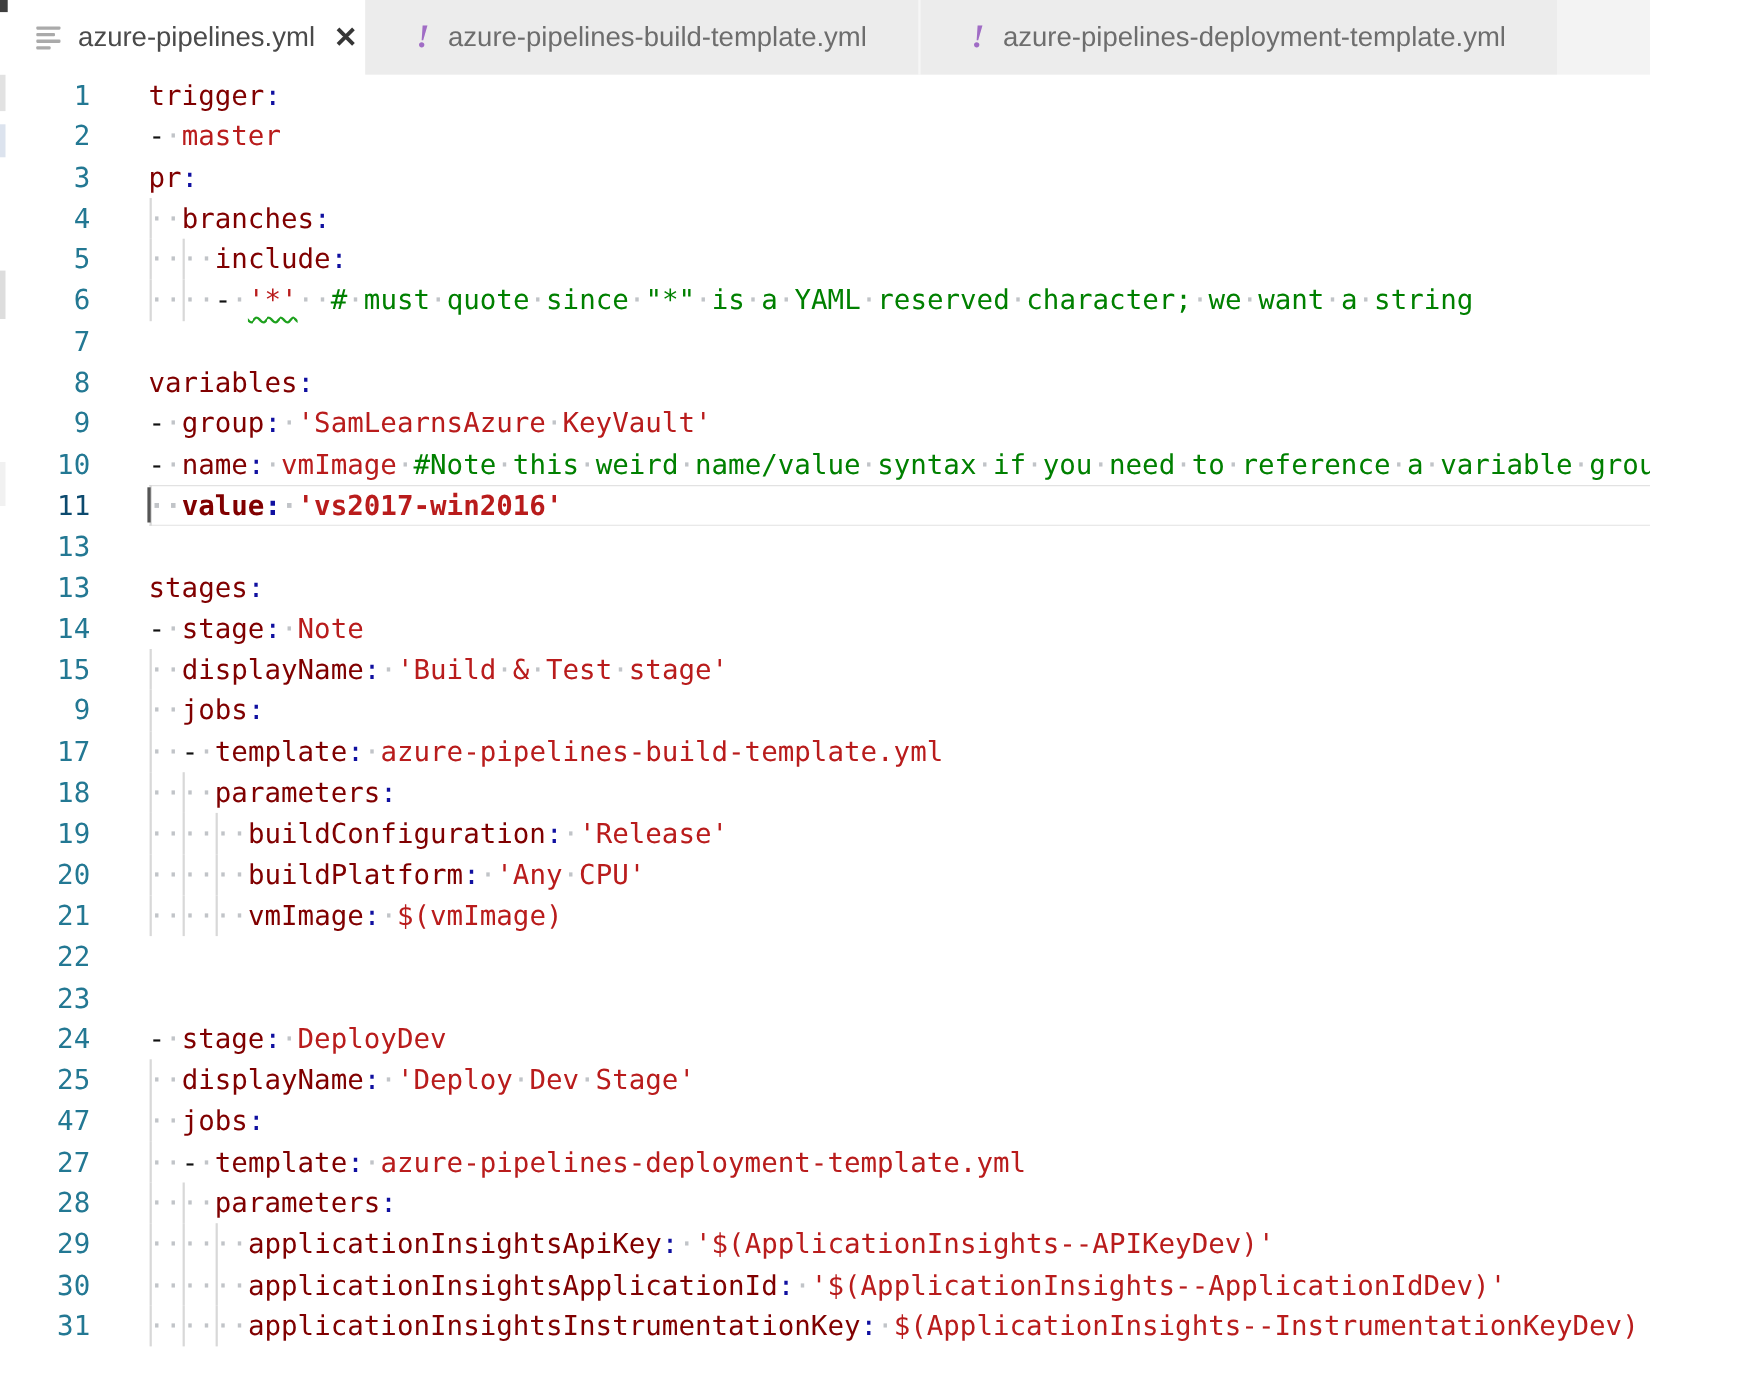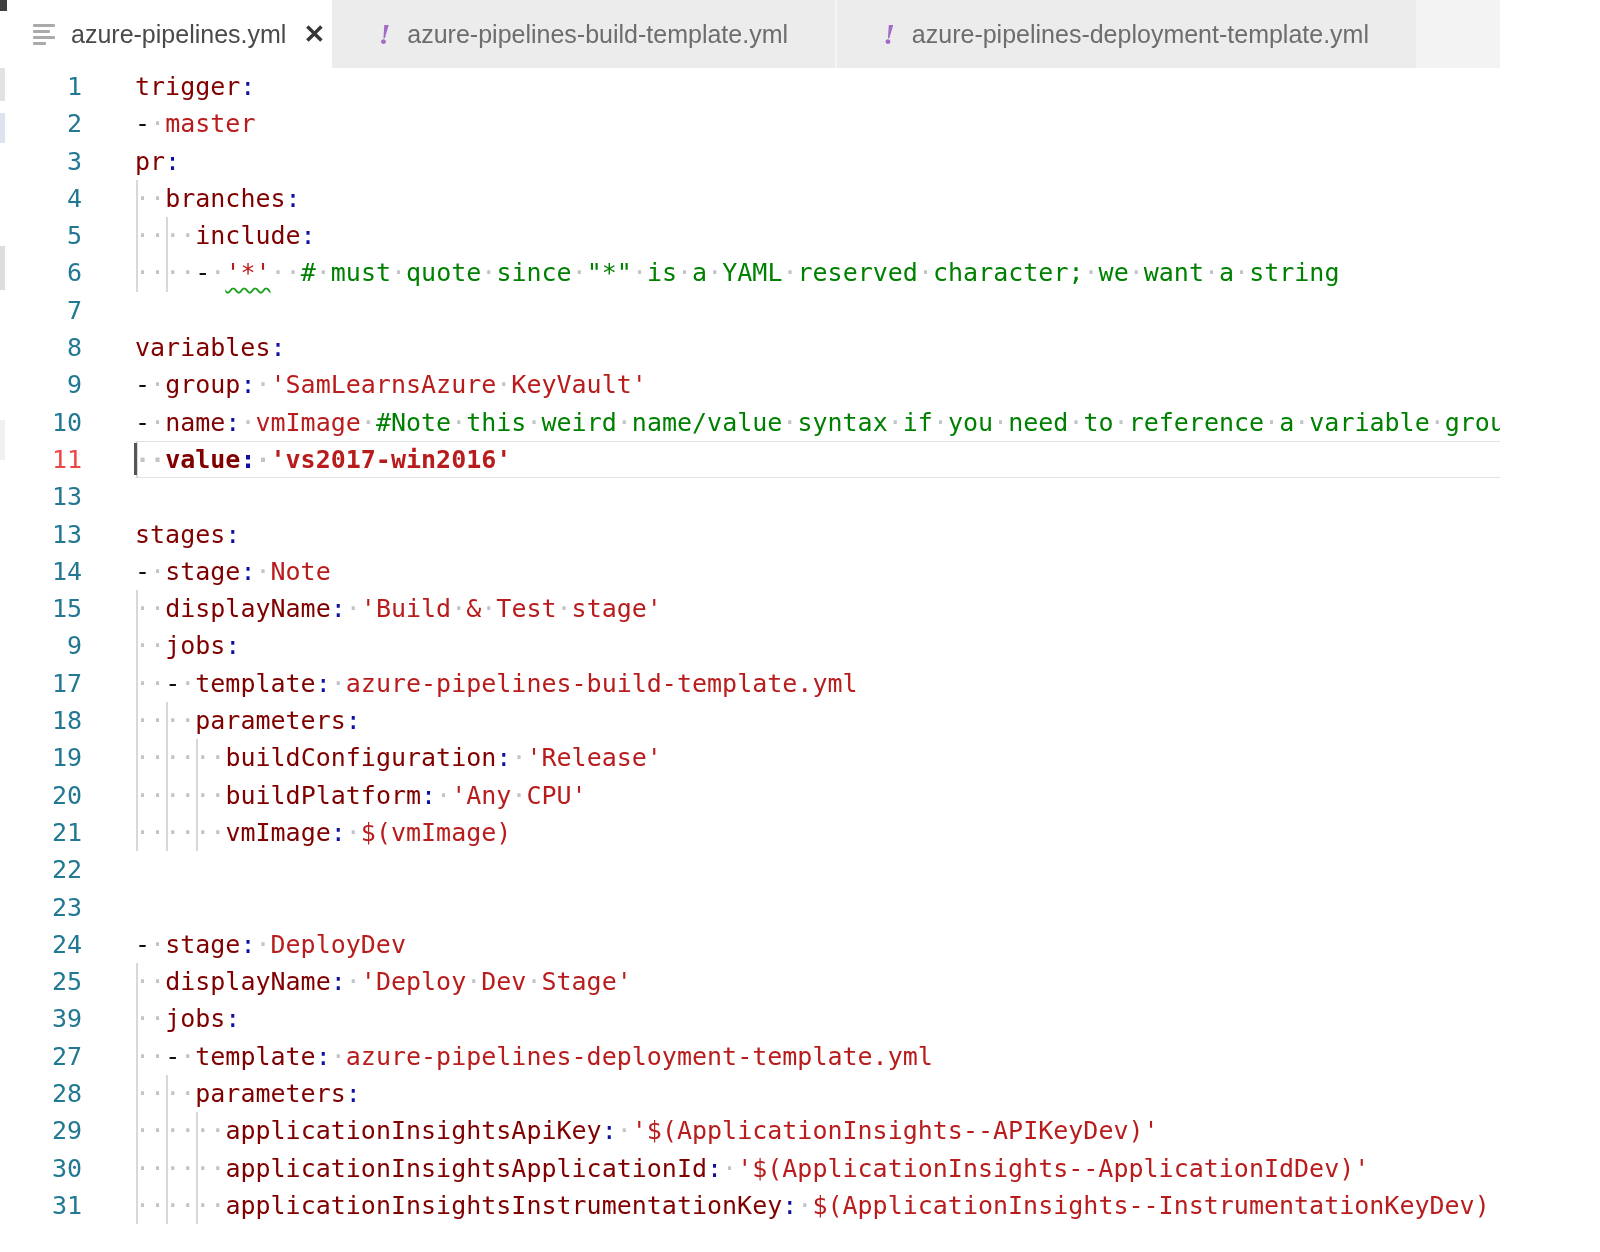--- a/index.html
+++ b/index.html
@@ -25,21 +25,21 @@
   .warn-badge{color:#a06cc5;font-weight:bold;font-style:italic;font-size:30px;
               font-family:"Liberation Serif",serif;line-height:1;}
   .corner-artifact{position:absolute;left:0;top:0;width:7px;height:11px;background:#3f3f3f;}
   
   .editor{position:relative;background:#ffffff;}
   .edge-strip{position:absolute;left:0;top:68px;width:5px;height:1184px;pointer-events:none;}
   .edge-seg{position:absolute;left:0;width:5px;}
   .row{display:flex;height:37.3px;}
   .ln{flex:none;width:82px;text-align:right;color:#237893;
       font:25px/37.3px "DejaVu Sans Mono",monospace;user-select:none;}
-  .ln-cur{color:#ef4444;}
+  .ln-cur{color:#0c4a6e;}
   .code{position:relative;flex:1;margin-left:53px;white-space:pre;
         font:25px/37.3px "DejaVu Sans Mono",monospace;color:#111;}
   .row.current .code{box-shadow:inset 0 1px 0 #e2e2e2, inset 0 -1px 0 #e2e2e2;font-weight:bold;}
   .guide{position:absolute;top:0;bottom:0;width:2px;background:#d8d8d8;}
   .cursor{position:absolute;top:2px;bottom:3px;width:3px;background:#555555;}
   .ws{color:#c1c4c8;}
   .key{color:#800000;}
   .colon{color:#1010a0;}
   .plain{color:#111111;}
   .val{color:#b91c1c;}
@@ -171,21 +171,21 @@
       </div>
       <div class="row">
         <div class="ln">24</div>
         <div class="code"><span class="plain">-</span><span class="ws">·</span><span class="key">stage</span><span class="colon">:</span><span class="ws">·</span><span class="val">DeployDev</span></div>
       </div>
       <div class="row">
         <div class="ln">25</div>
         <div class="code"><span class="guide" style="left: 1px;"></span><span class="ws">·</span><span class="ws">·</span><span class="key">displayName</span><span class="colon">:</span><span class="ws">·</span><span class="val">'Deploy</span><span class="ws">·</span><span class="val">Dev</span><span class="ws">·</span><span class="val">Stage'</span></div>
       </div>
       <div class="row">
-        <div class="ln">39</div>
+        <div class="ln">47</div>
         <div class="code"><span class="guide" style="left: 1px;"></span><span class="ws">·</span><span class="ws">·</span><span class="key">jobs</span><span class="colon">:</span></div>
       </div>
       <div class="row">
         <div class="ln">27</div>
         <div class="code"><span class="guide" style="left: 1px;"></span><span class="ws">·</span><span class="ws">·</span><span class="plain">-</span><span class="ws">·</span><span class="key">template</span><span class="colon">:</span><span class="ws">·</span><span class="val">azure-pipelines-deployment-template.yml</span></div>
       </div>
       <div class="row">
         <div class="ln">28</div>
         <div class="code"><span class="guide" style="left: 1px;"></span><span class="guide" style="left: 31.1px;"></span><span class="ws">·</span><span class="ws">·</span><span class="ws">·</span><span class="ws">·</span><span class="key">parameters</span><span class="colon">:</span></div>
       </div>

